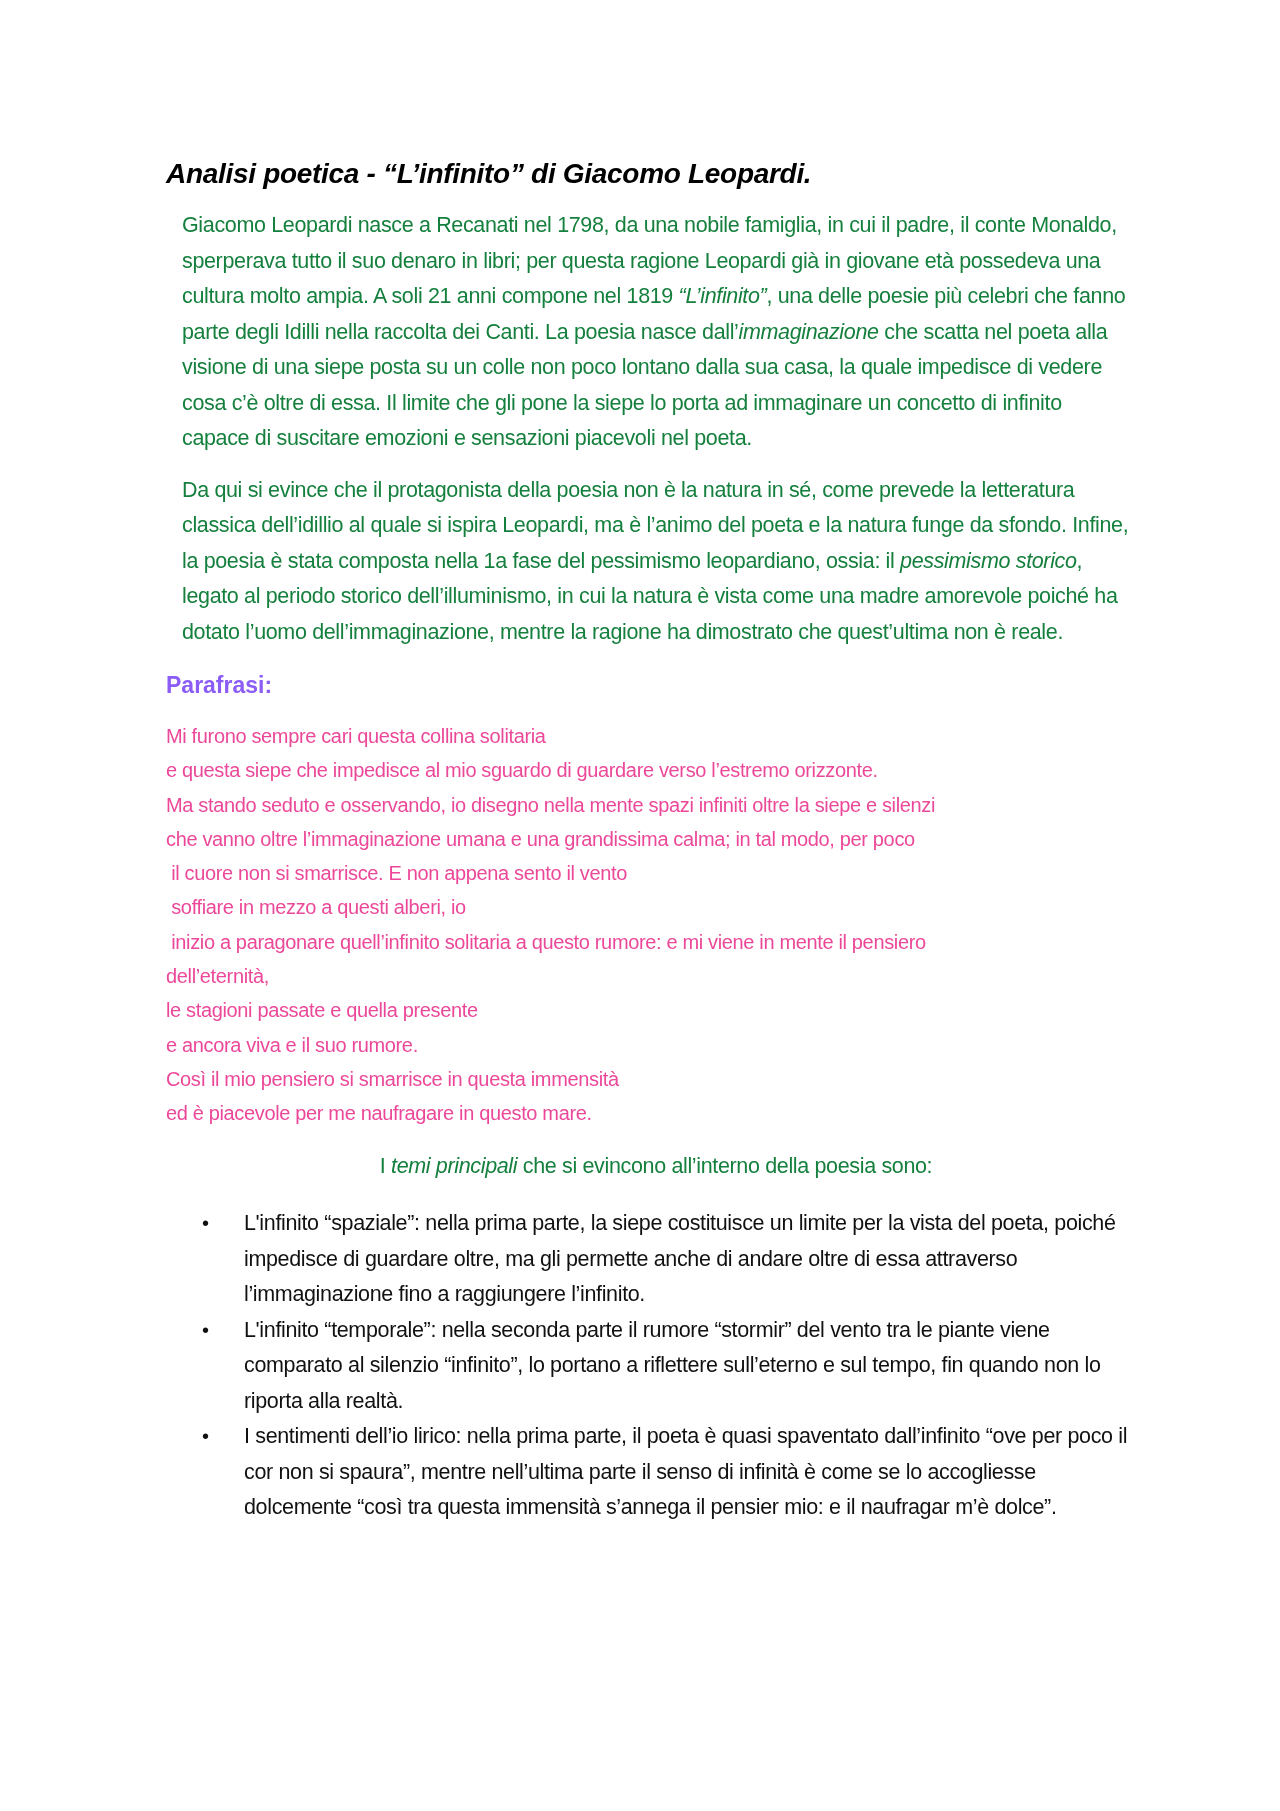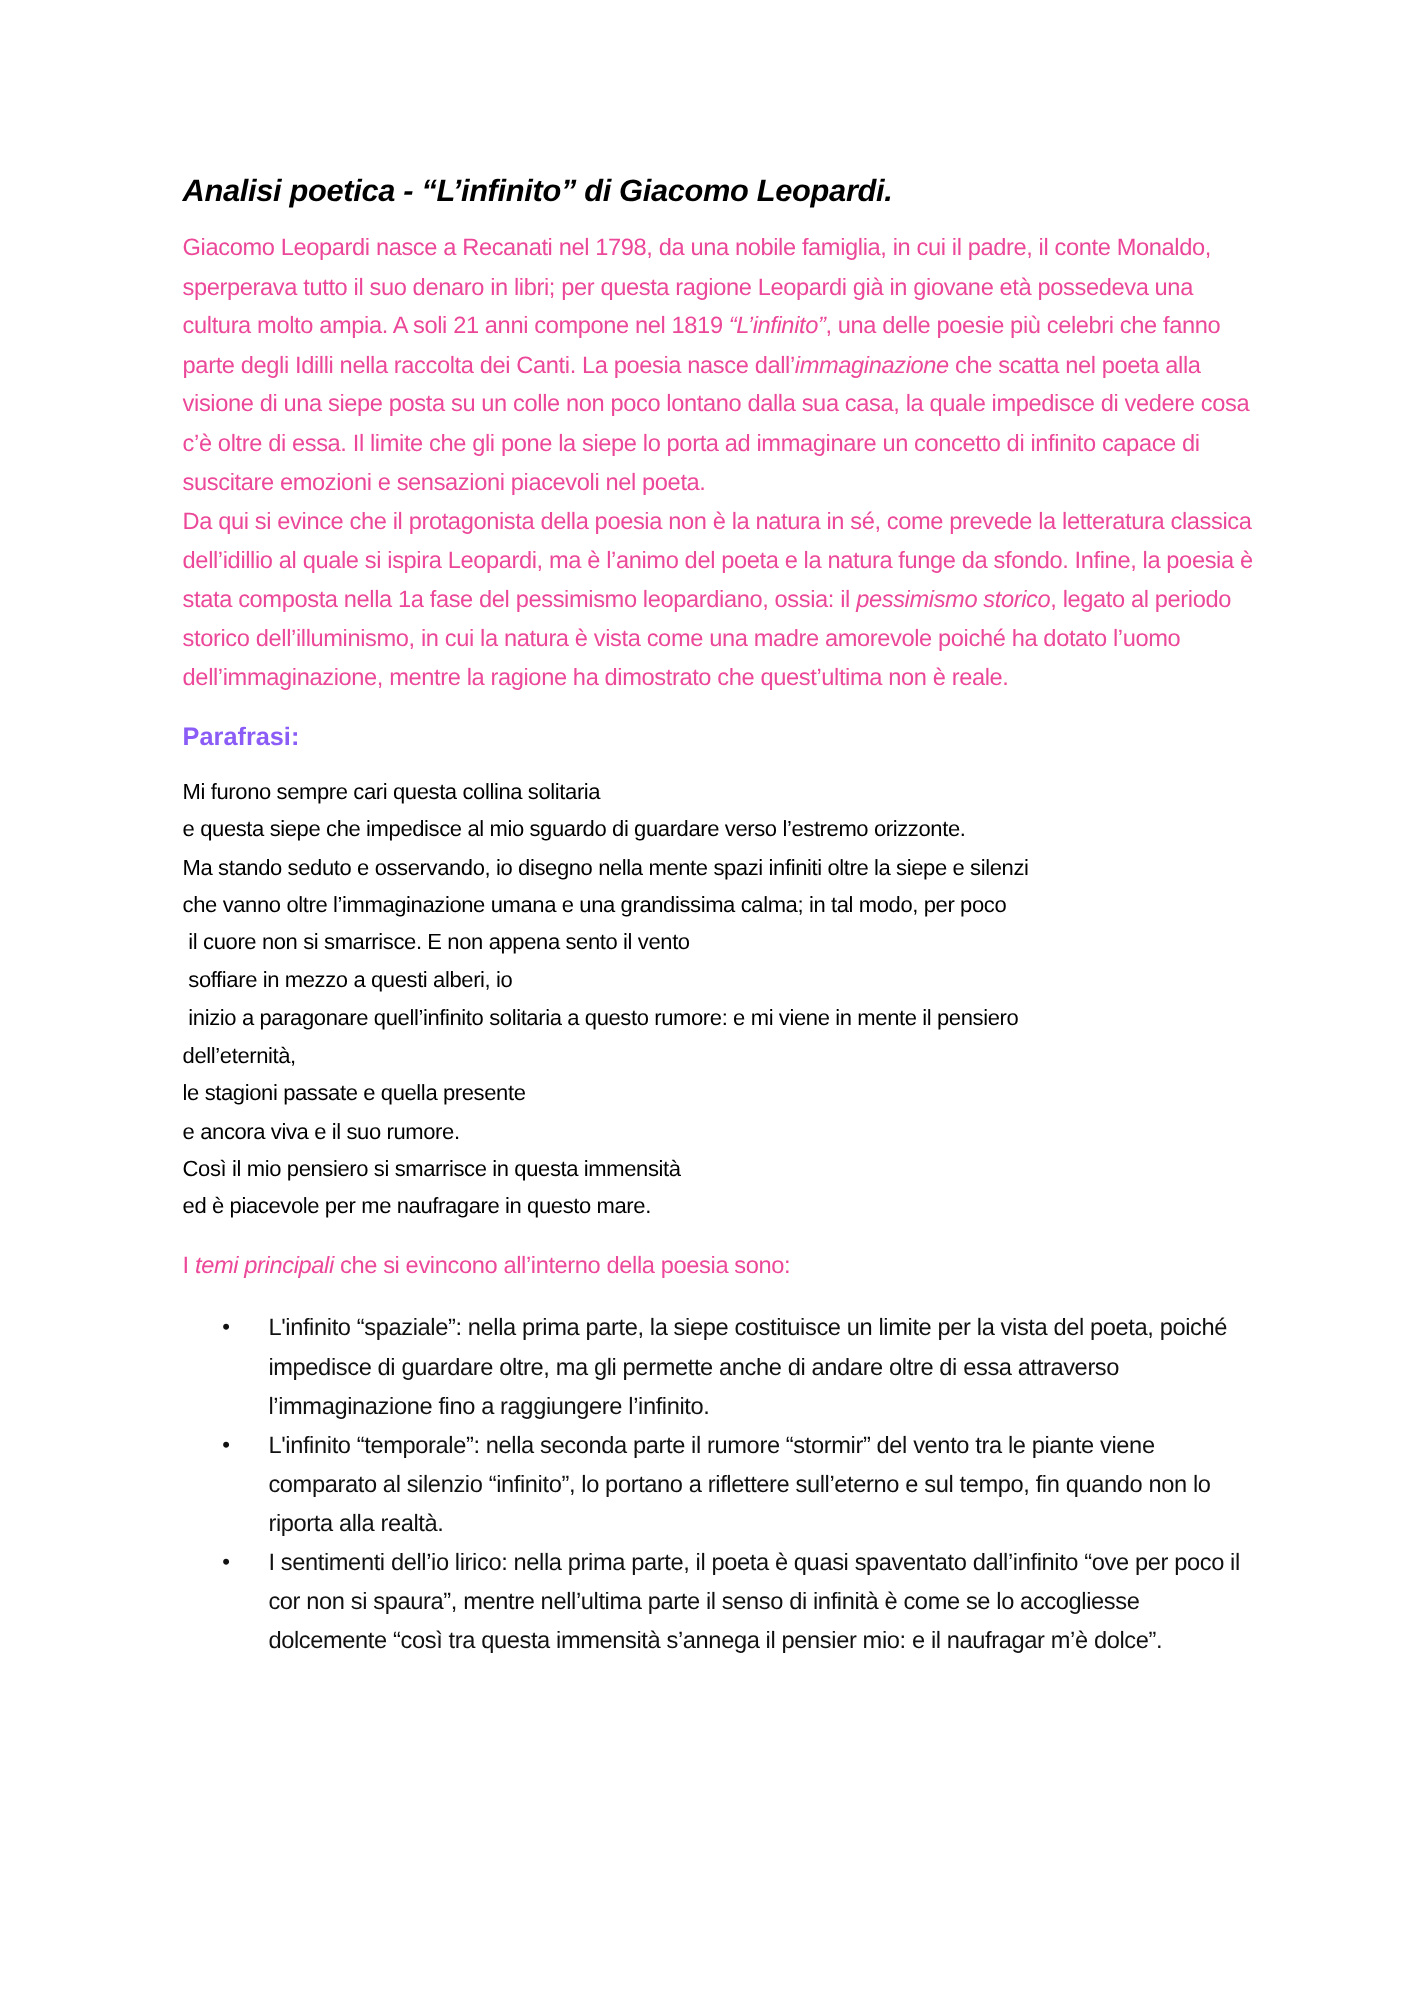--- a/index.html
+++ b/index.html
@@ -6,33 +6,33 @@
     body { width: 1280px; height: 1811px; position: relative; overflow: hidden; }
     .page {
       position: absolute; left: 166px; top: 158px; width: 980px;
       font-family: "Liberation Sans", sans-serif; color: #111111;
     }
     .title {
       font-style: italic; font-weight: bold; font-size: 28px;
       margin: 0 0 18px 0; letter-spacing: -0.3px; color: #000;
     }
     .para {
-      font-size: 21.5px; line-height: 35.5px; margin: 0; color: #ec4899;
+      font-size: 21.5px; line-height: 35.5px; margin: 16px; color: #15803d;
       letter-spacing: -0.35px;
     }
     .para em { font-style: italic; }
     .heading2 {
       font-weight: bold; font-size: 23px; margin: 22px 0 20px 0; color: #8b5cf6;
     }
     .poem {
-      font-size: 20px; line-height: 34.3px; margin: 0; color: #000000;
+      font-size: 20px; line-height: 34.3px; margin: 0; color: #ec4899;
       letter-spacing: -0.35px;
     }
     .poem .line { display: block; white-space: pre; }
-    .intro { margin-top: 18px; }
+    .intro { margin-top: 18px; text-align: center; }
     ul.themes {
       list-style: none; margin: 22px 0 0 0; padding: 0 0 0 78px;
       font-size: 21.5px; line-height: 35.5px; color: #111; letter-spacing: -0.35px;
     }
     ul.themes li { position: relative; }
     ul.themes li .bullet {
       position: absolute; left: -42px; top: 0; font-size: 20px;
     }
   </style>
 </head>

